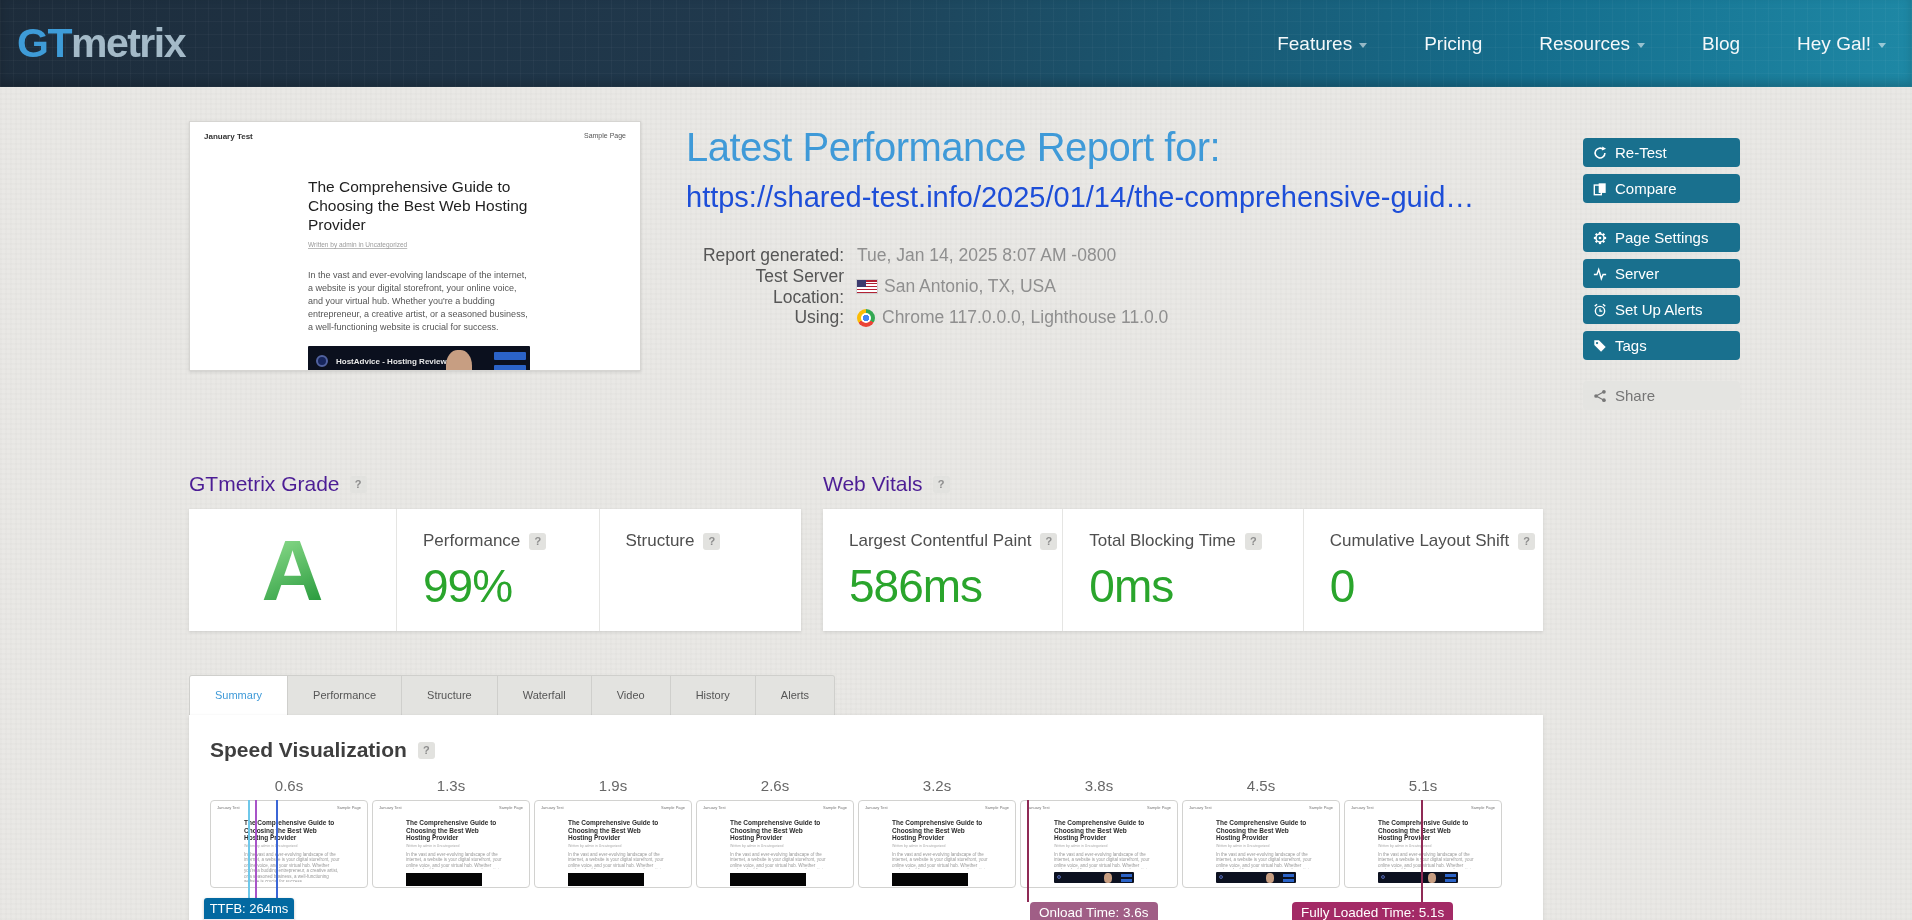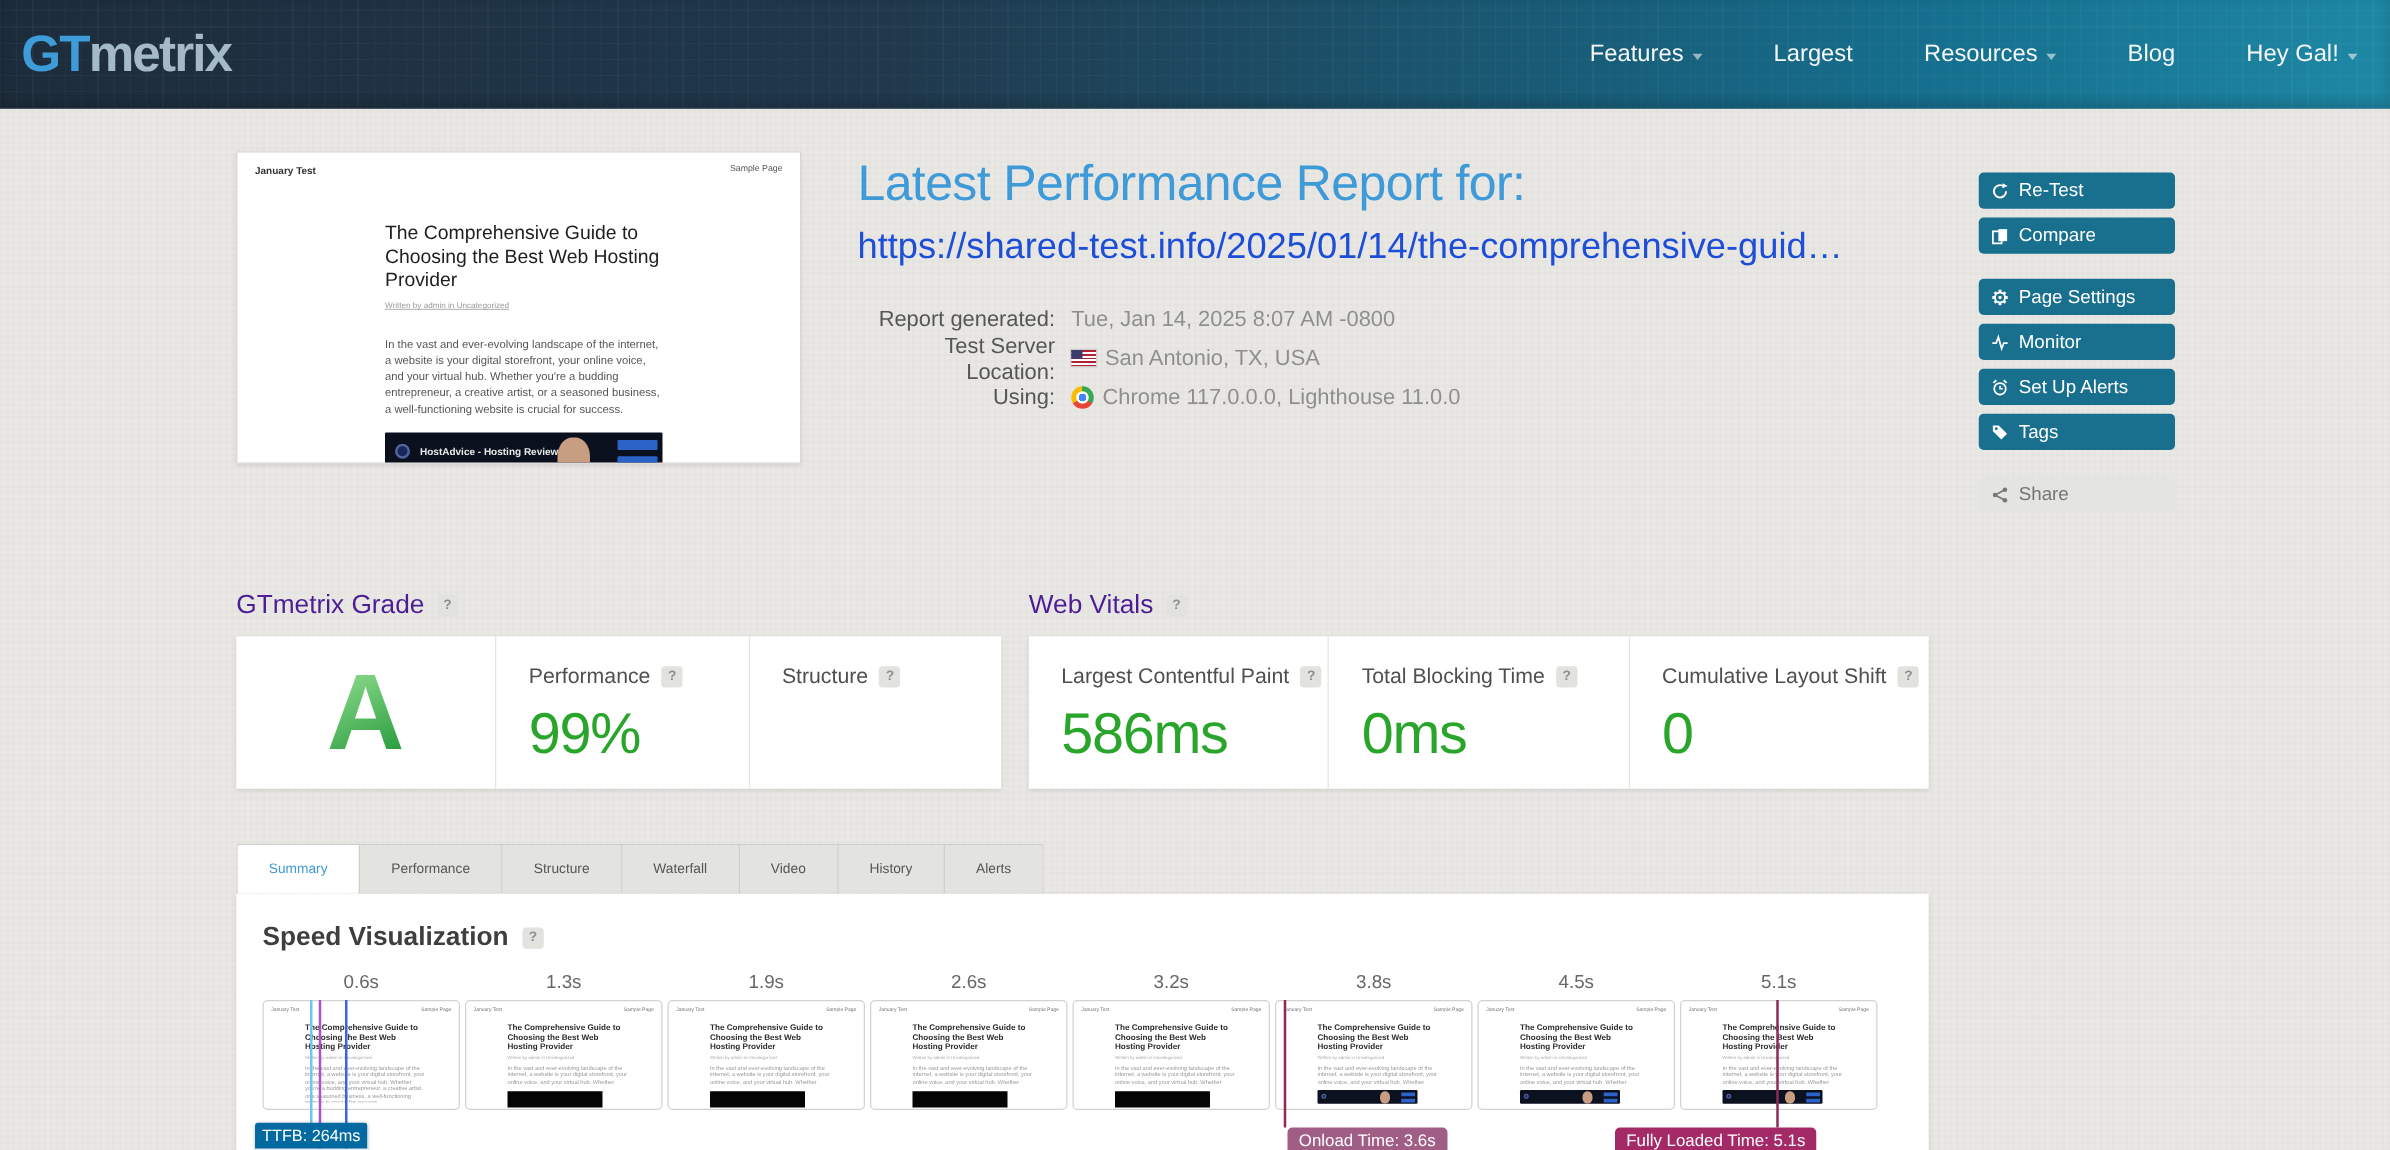--- a/index.html
+++ b/index.html
@@ -136,21 +136,21 @@
 <div class="navbar">
   <div class="logo">
     <span class="lg-gt">GT</span><span class="lg-metrix">metrix</span>
   </div>
   <div class="nav-links">
       <div class="nav-link">
         <span>Features</span>
         <span class="chev"></span>
       </div>
       <div class="nav-link">
-        <span>Largest</span>
+        <span>Pricing</span>
       </div>
       <div class="nav-link">
         <span>Resources</span>
         <span class="chev"></span>
       </div>
       <div class="nav-link">
         <span>Blog</span>
       </div>
       <div class="nav-link">
         <span>Hey Gal!</span>
@@ -240,21 +240,21 @@
             </svg>
           </span>
           <span>Page Settings</span>
         </div>
         <div class="action-btn">
           <span class="btn-icon">
             <svg viewBox="0 0 16 16">
               <polyline points="1,8.5 4.5,8.5 6.5,3 9.5,13.5 11.5,8.5 15,8.5" fill="none" stroke="#fff" stroke-width="1.6"></polyline>
             </svg>
           </span>
-          <span>Monitor</span>
+          <span>Server</span>
         </div>
         <div class="action-btn">
           <span class="btn-icon">
             <svg viewBox="0 0 16 16">
               <circle cx="8" cy="9.2" r="5.3" fill="none" stroke="#fff" stroke-width="1.6"></circle>
               <path d="M8 6.4v2.8h2.6" fill="none" stroke="#fff" stroke-width="1.4"></path>
               <path d="M2 3.8L4.6 1.4M14 3.8L11.4 1.4" stroke="#fff" stroke-width="1.7"></path>
             </svg>
           </span>
           <span>Set Up Alerts</span>

